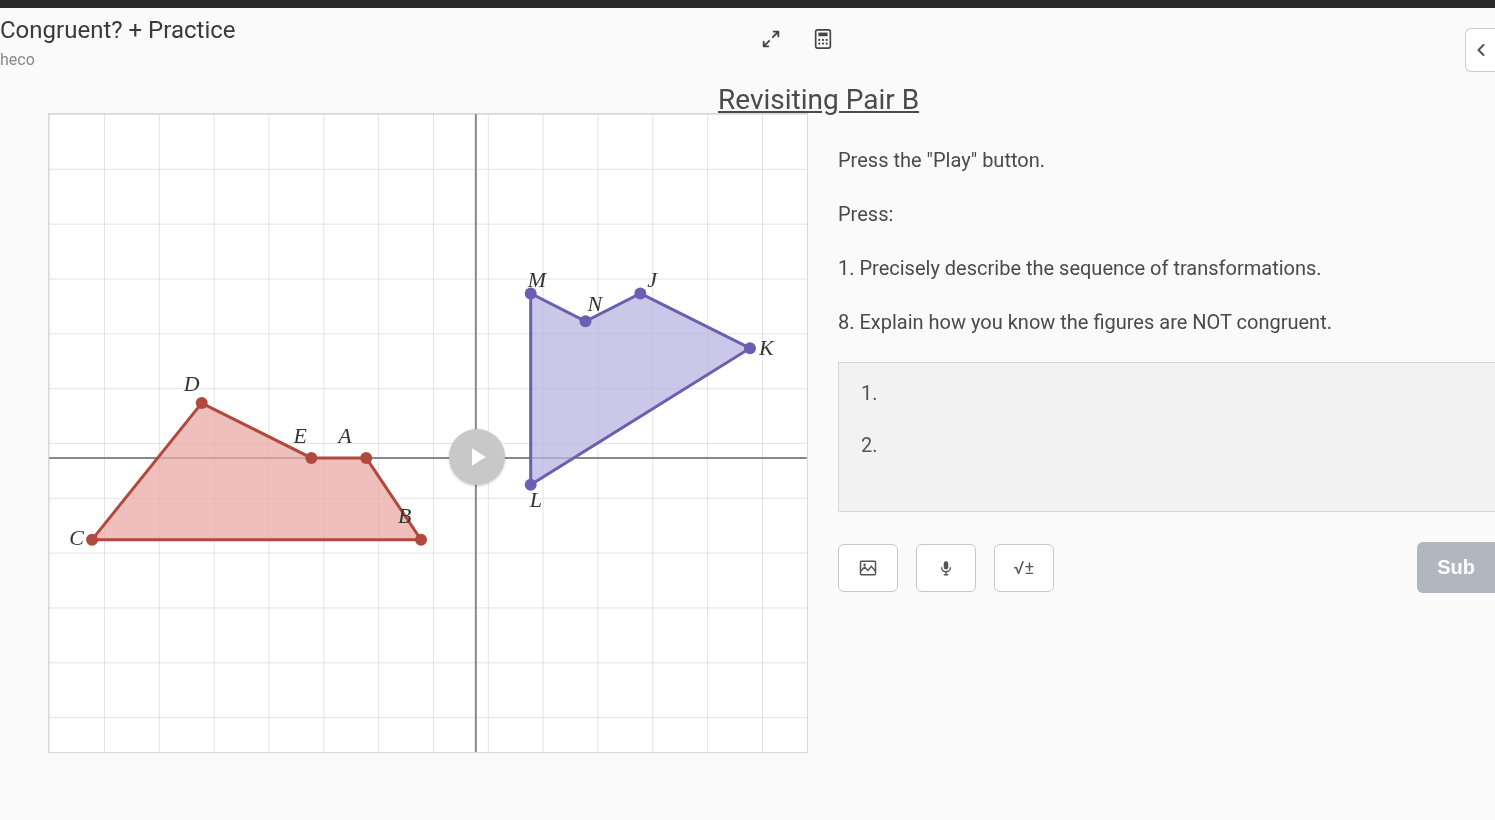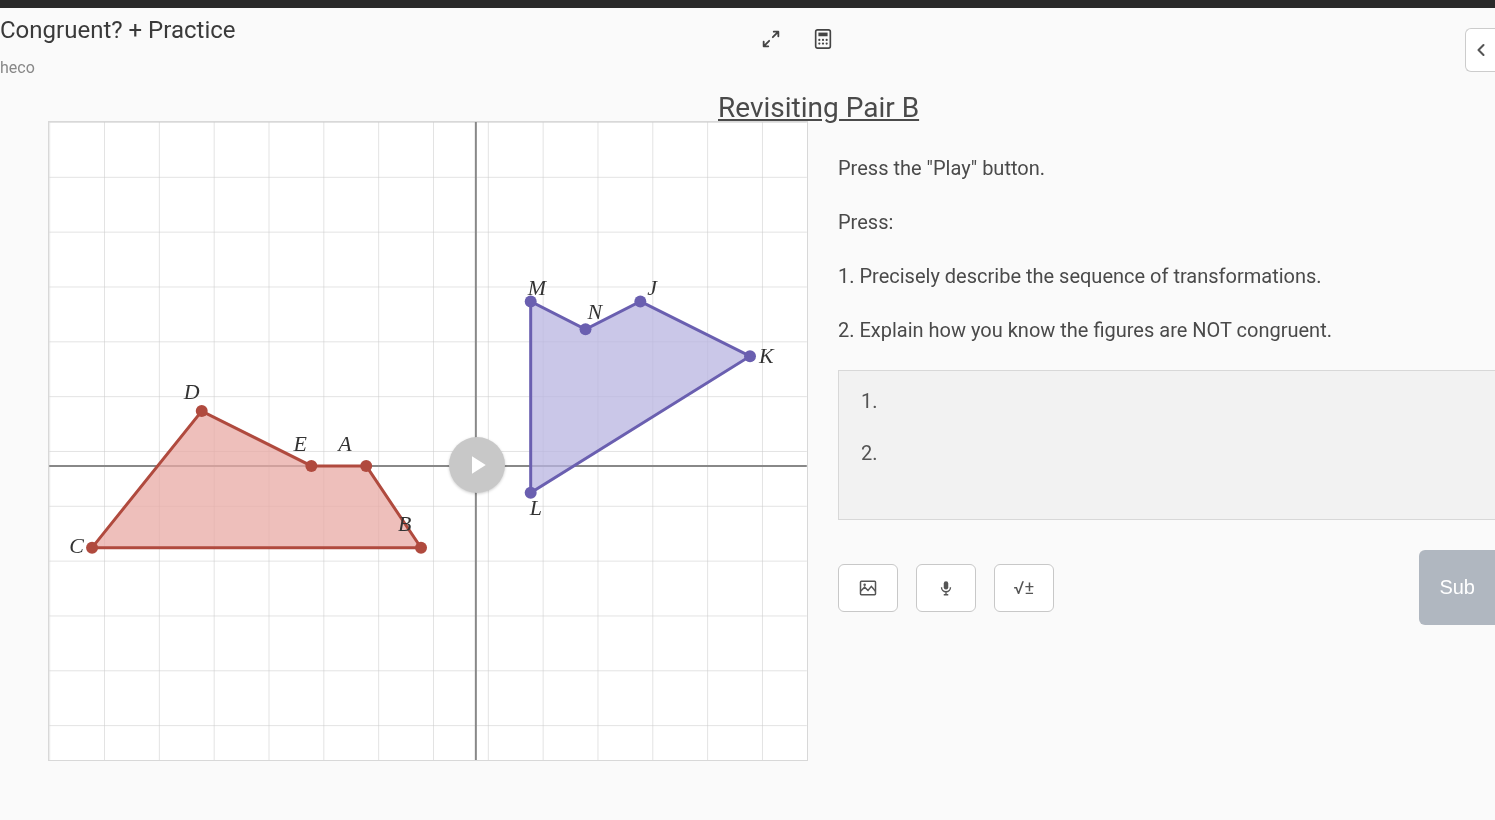--- a/index.html
+++ b/index.html
@@ -23,21 +23,21 @@
     .title {
       font-size: 24px;
       font-weight: 400;
       color: #3a3a3a;
       padding-left: 0;
     }
     .subtitle {
       font-size: 16px;
       color: #888;
       padding-left: 0;
-      margin-top: 14px;
+      margin-top: 6px;
     }
     .toolbar {
       position: absolute;
       top: 28px;
       left: 760px;
       display: flex;
       gap: 28px;
       align-items: center;
     }
     .toolbar-icon {
@@ -152,24 +152,25 @@
       cursor: pointer;
       font-size: 18px;
       color: #555;
     }
     .submit-btn {
       margin-left: auto;
       background: #b0b7c0;
       color: white;
       border: none;
       border-radius: 6px 0 0 6px;
-      padding: 26px 20px;
+      padding: 14px 20px;
       font-size: 20px;
       cursor: pointer;
       margin-right: -20px;
+      font-weight: bold;
     }
   </style>
 </head>
 <body>
 
 <div class="top-bar"></div>
 
 <div class="header">
   <div class="title">Congruent? + Practice</div>
   <div class="subtitle">heco</div>
@@ -247,21 +248,21 @@
         <path d="M8 5 L19 12 L8 19 Z" fill="white"></path>
       </svg>
     </div>
   </div>
 
   <div class="right-panel">
     <div class="section-title">Revisiting Pair B</div>
     <div class="instruction">Press the "Play" button.</div>
     <div class="instruction">Press:</div>
     <div class="instruction">1. Precisely describe the sequence of transformations.</div>
-    <div class="instruction">2. Explain how you know the figures are NOT congruent.</div>
+    <div class="instruction">8. Explain how you know the figures are NOT congruent.</div>
 
     <div class="answer-box">
       <div>1.</div>
       <div>2.</div>
     </div>
 
     <div class="button-row">
       <div class="tool-btn">
         <svg viewBox="0 0 24 24" width="22" height="20">
             <rect x="3" y="4" width="18" height="16" rx="1" stroke="#555" stroke-width="1.8" fill="none"></rect>

